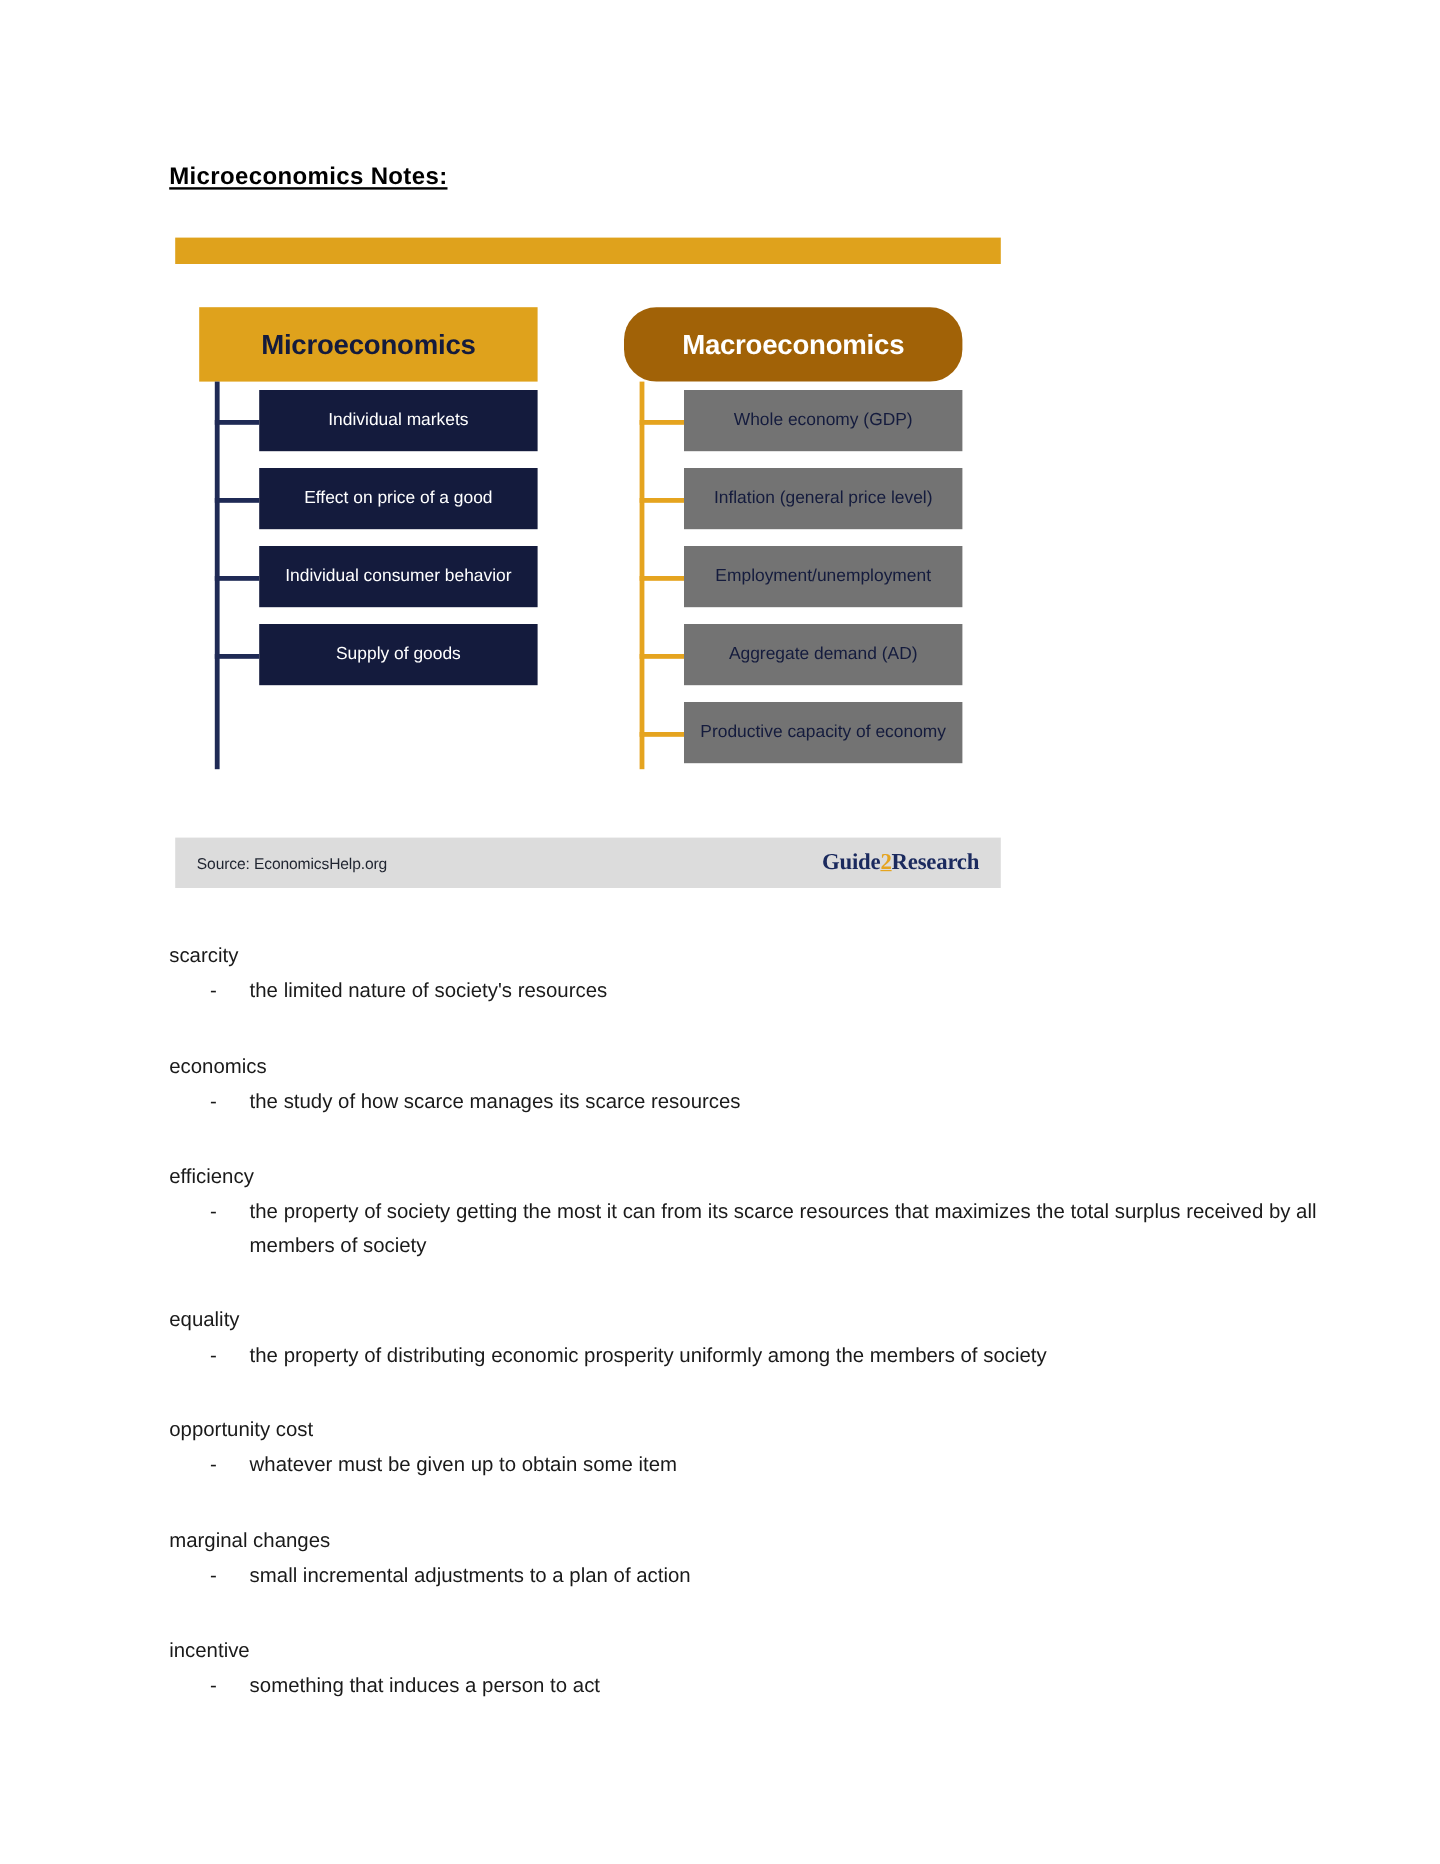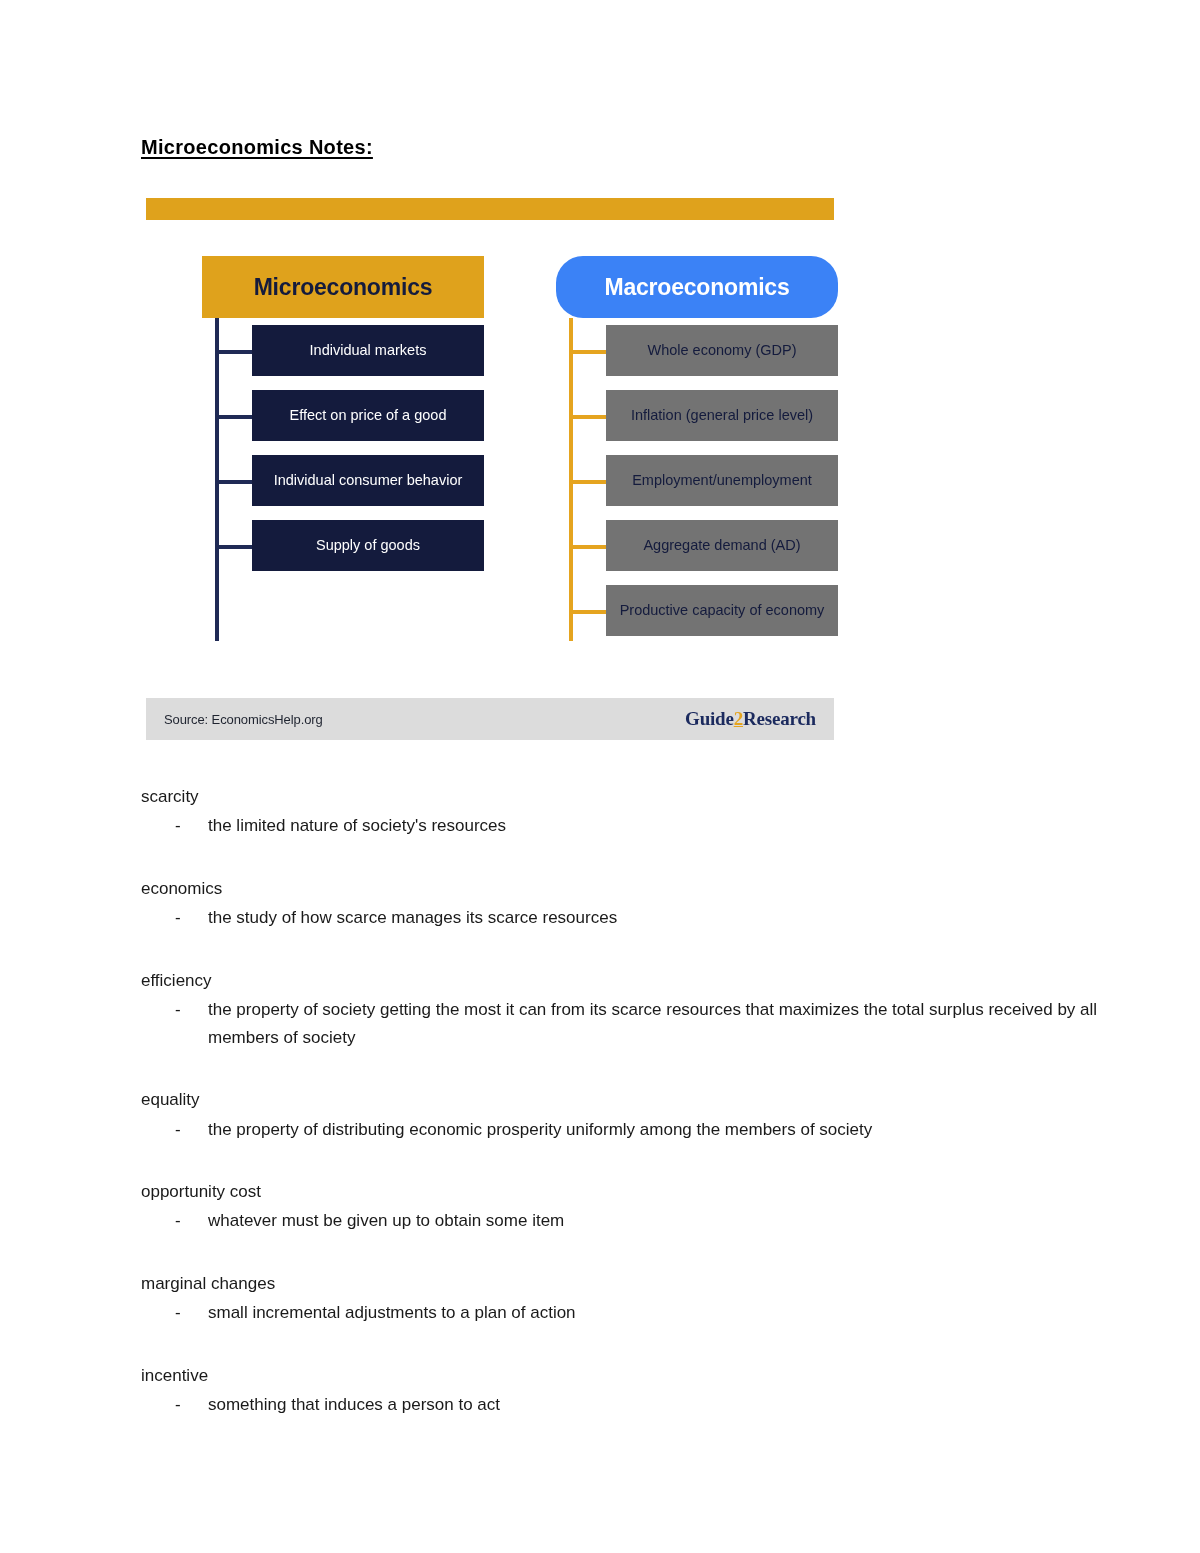--- a/index.html
+++ b/index.html
@@ -52,42 +52,41 @@
     left: 0;
     top: 0;
     width: 688px;
     height: 22px;
     background: #DFA21C;
   }
 
   .branch {
     position: absolute;
     top: 58px;
-    margin-left: 36px;
   }
   .branch.micro { left: 20px; width: 282px; }
   .branch.macro { left: 374px; width: 282px; }
 
   .branch-head {
     position: relative;
     width: 282px;
     height: 62px;
     display: flex;
     align-items: center;
     justify-content: center;
     font-size: 23px;
     font-weight: bold;
     letter-spacing: -0.2px;
   }
   .branch.micro .branch-head {
     background: #DFA21C;
     color: #141B3D;
   }
   .branch.macro .branch-head {
-    background: #3b82f6;
+    background: #a16207;
     color: #ffffff;
     border-radius: 27px;
   }
 
   
   .spine {
     position: absolute;
     top: 62px;
     left: 13px;
     width: 4px;

